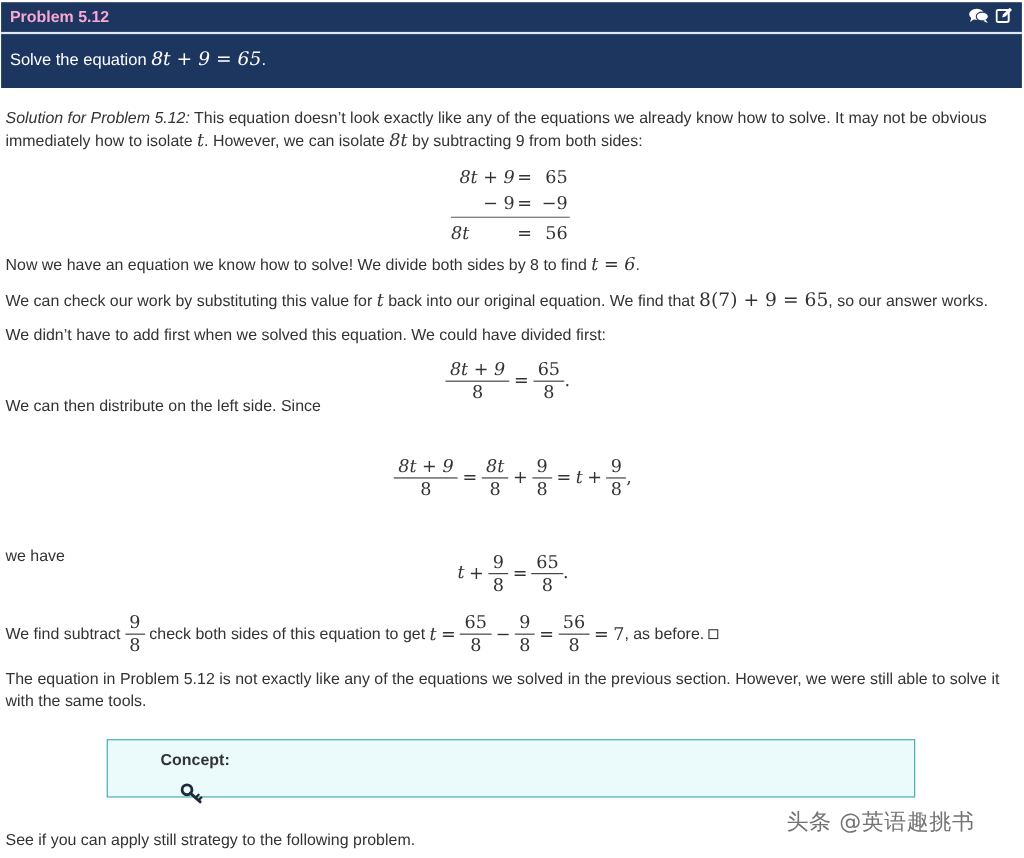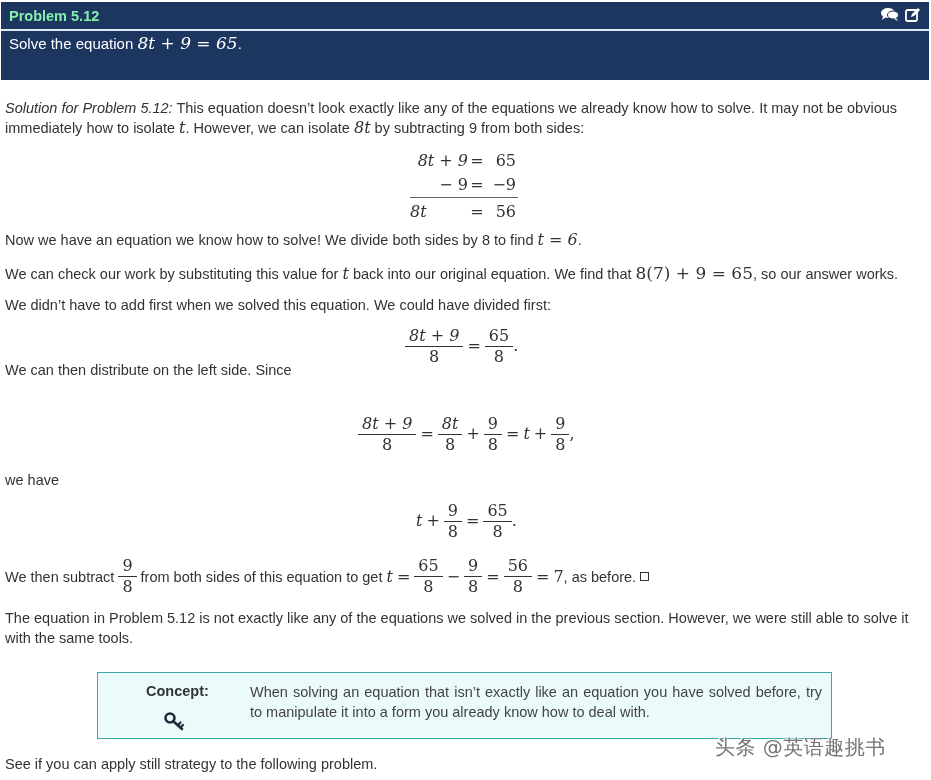--- a/index.html
+++ b/index.html
@@ -4,34 +4,34 @@
 <style>
   html, body { margin: 0; padding: 0; background: #ffffff; }
   body { width: 931px; height: 780px; overflow: hidden; position: relative;
          font-family: "Liberation Sans", sans-serif; color: #333333; font-size: 14.5px; }
   .math { font-family: "DejaVu Serif", "Liberation Serif", serif; font-size: 16px; }
   .mi { font-style: italic; }
 
   
   .problem { position: absolute; left: 1px; top: 2px; width: 928px; height: 78px; background: #1c3660; }
   .problem-bar { height: 29px; border-bottom: 2px solid #dfe7f1; display: flex; align-items: center; justify-content: space-between; padding: 0 8px; box-sizing: border-box; }
-  .problem-title { color: #86efac; font-weight: bold; font-size: 14.5px; }
+  .problem-title { color: #f9a8d4; font-weight: bold; font-size: 14.5px; }
   .problem-icons { display: flex; gap: 6px; align-items: center; }
-  .problem-statement { color: #ffffff; padding: 2px 8px; font-size: 15px; }
+  .problem-statement { color: #ffffff; padding: 13px 8px; font-size: 15px; }
   .problem-statement .math { color: #ffffff; font-size: 17px; }
 
   p.line { position: absolute; left: 5px; margin: 0; line-height: 20px; width: 922px; }
 
   .block { position: absolute; text-align: center; }
   .frac { display: inline-flex; flex-direction: column; align-items: center; vertical-align: middle; margin: 0 2px; }
   .frac .num { padding: 0 2px; line-height: 20px; }
   .frac .den { border-top: 1.3px solid #333; padding: 0 2px; line-height: 20px; width: 100%; text-align: center; }
   .op { margin: 0 4px; }
 
-  .concept { position: absolute; left: 97px; top: 672px; width: 735px; height: 67px; background: #ebfafb; border: 1.5px solid #3aa8ad; box-sizing: border-box; }
+  .concept { position: absolute; left: 97px; top: 672px; width: 735px; height: 53px; background: #ebfafb; border: 1.5px solid #3aa8ad; box-sizing: border-box; }
   .concept-label { position: absolute; left: 48px; top: 10px; font-weight: bold; font-size: 14.5px; color: #333; }
   .concept-icon { position: absolute; left: 66px; top: 38px; }
   .concept-text { position: absolute; left: 152px; top: 9px; width: 572px; line-height: 20px; font-size: 14.5px; color: #444; text-align: justify; }
 
   .watermark { position: absolute; left: 715px; top: 734px; font-size: 20px; color: #737373; font-family: "DejaVu Sans", sans-serif; text-shadow: 1px 1px 0 #fff, -1px -1px 0 #fff; letter-spacing: 0.5px; }
   .qed { display: inline-block; width: 7px; height: 7px; border: 1px solid #333; margin-left: 4px; vertical-align: middle; }
 </style>
 </head>
 <body>
 
@@ -114,37 +114,37 @@
       <span class="den">8</span>
     </span><span class="op">+</span><span class="frac">
       <span class="num">9</span>
       <span class="den">8</span>
     </span><span class="op">=</span><span class="mi">t</span><span class="op">+</span><span class="frac">
       <span class="num">9</span>
       <span class="den">8</span>
     </span>,
 </div>
 
-<p class="line" style="top:470px;">we have</p>
+<p class="line" style="top:496px;">we have</p>
 
 <div class="block math" style="left:416px; top:501px;">
   <span class="mi">t</span><span class="op">+</span><span class="frac">
       <span class="num">9</span>
       <span class="den">8</span>
     </span><span class="op">=</span><span class="frac">
       <span class="num">65</span>
       <span class="den">8</span>
     </span>.
 </div>
 
 <div class="block" style="left:5px; top:556px; text-align:left; white-space:nowrap;">
-  <span style="vertical-align:middle;">We then subtract </span><span class="frac math">
+  <span style="vertical-align:middle;">We find subtract </span><span class="frac math">
       <span class="num">9</span>
       <span class="den">8</span>
-    </span><span style="vertical-align:middle;"> from both sides of this equation to get </span><span class="math mi" style="vertical-align:middle;">t</span><span class="math op" style="vertical-align:middle;">=</span><span class="frac math">
+    </span><span style="vertical-align:middle;"> check both sides of this equation to get </span><span class="math mi" style="vertical-align:middle;">t</span><span class="math op" style="vertical-align:middle;">=</span><span class="frac math">
       <span class="num">65</span>
       <span class="den">8</span>
     </span><span class="math op" style="vertical-align:middle;">−</span><span class="frac math">
       <span class="num">9</span>
       <span class="den">8</span>
     </span><span class="math op" style="vertical-align:middle;">=</span><span class="frac math">
       <span class="num">56</span>
       <span class="den">8</span>
     </span><span class="math op" style="vertical-align:middle;">=</span><span class="math" style="vertical-align:middle;">7</span><span style="vertical-align:middle;">, as before.</span><span class="qed"></span>
 </div>
@@ -153,18 +153,17 @@
 
 <div class="concept">
   <span class="concept-label">Concept:</span>
   <span class="concept-icon">
     <svg width="22" height="20" viewBox="0 0 22 20">
         <circle cx="6" cy="7" r="4.5" fill="none" stroke="#1f2b3a" stroke-width="2.6"></circle>
         <path d="M9 10 L18 18" stroke="#1f2b3a" stroke-width="2.6" stroke-linecap="round"></path>
         <path d="M14 14 L16.5 11.5 M16.5 16.5 L19 14" stroke="#1f2b3a" stroke-width="2.2" stroke-linecap="round"></path>
       </svg>
   </span>
-  <span class="concept-text">When solving an equation that isn’t exactly like an equation you have solved before, try to manipulate it into a form you already know how to deal with.</span>
 </div>
 
 <p class="line" style="top:754px;">See if you can apply still strategy to the following problem.</p>
 
 <div class="watermark">头条 @英语趣挑书</div>
 
 </body></html>

